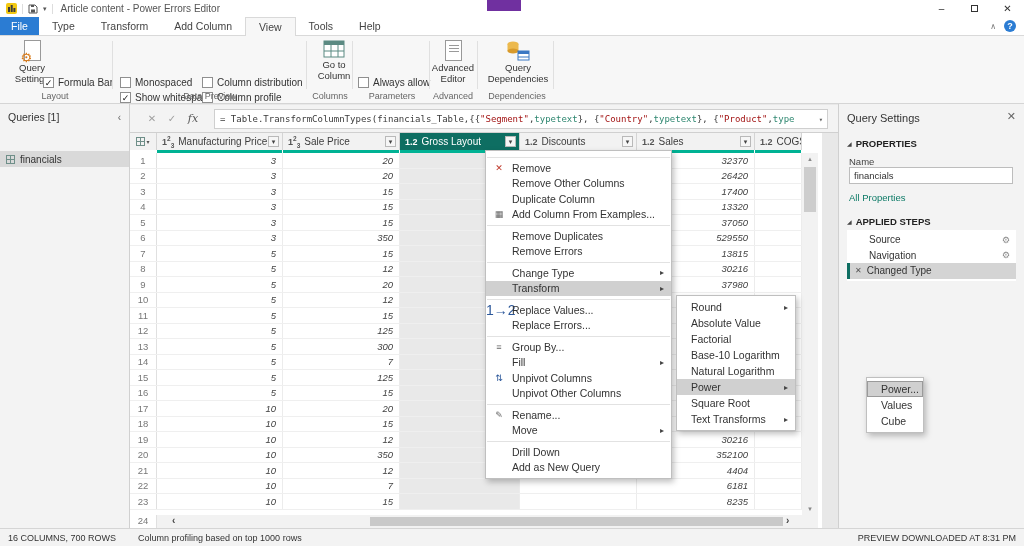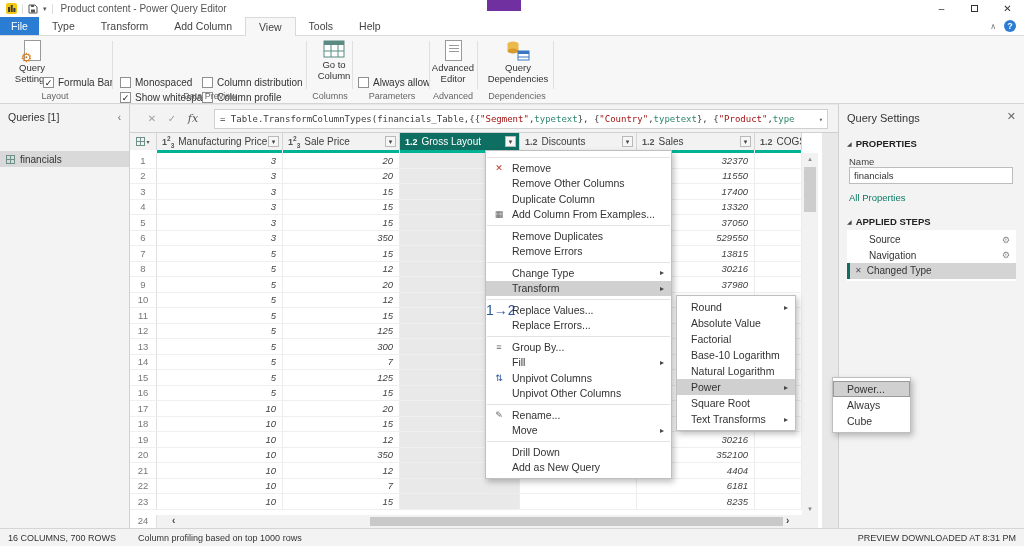--- a/index.html
+++ b/index.html
@@ -93,21 +93,21 @@
 .step.selected::before{content:'';position:absolute;left:0;top:0;bottom:0;width:3px;background:#0e6e62}
 .step-del{color:#555;font-size:8px;margin-right:5px}
 .step-gear{position:absolute;right:6px;color:#8a8a8a;font-size:9px}
 
 .statusbar{position:absolute;left:0;right:0;bottom:0;height:18px;background:#f3f3f3;border-top:1px solid #d5d5d5;display:flex;align-items:center;font-size:9px;color:#333}
 .sb-left{margin-left:8px}.sb-center{margin-left:22px}.sb-right{margin-left:auto;margin-right:8px}
 
 .menu{position:absolute;background:#fff;border:1px solid #bfbfbf;box-shadow:2px 3px 6px rgba(0,0,0,.25);padding:3px 0}
 #contextMenu{left:485px;top:150px;width:187px;z-index:20}
 #transformMenu{left:676px;top:295px;width:120px;z-index:21}
-#powerMenu{left:832px;top:377px;width:79px;z-index:22}
+#powerMenu{left:866px;top:377px;width:58px;z-index:22}
 .mi{height:15.5px;display:flex;align-items:center;font-size:10.5px;color:#333;white-space:nowrap}
 #transformMenu .mi,#powerMenu .mi{height:16px;padding-left:14px}
 .mi.hl{background:#d0d0d0}
 #powerMenu .mi.hl{outline:1px solid #9a9a9a;outline-offset:-1px}
 .mi-ic{width:26px;flex:none;text-align:center;font-size:9px;color:#555}
 .mi-lb{flex:1}
 .mi-ar{flex:none;font-size:8px;color:#444;padding-right:7px}
 .msep{height:1px;background:#e2e2e2;margin:2.5px 1px}
 .ic-red{color:#c0392b}.ic-blue{color:#2b579a;font-size:14px}
 .ic-copy{position:relative;display:inline-block;width:7px;height:8px;border:1px solid #777;background:#fff;margin-right:2px}
@@ -126,21 +126,21 @@
         <rect x="7.4" y="5" width="2" height="4" fill="#3a3a3a"></rect>
       </svg>
     <span class="tsep"></span>
     <svg width="10" height="10" viewBox="0 0 10 10">
         <path d="M1 1h6l2 2v6H1z" fill="none" stroke="#555"></path>
         <rect x="3" y="5.5" width="4" height="3" fill="#555"></rect>
         <rect x="3" y="1" width="3" height="2" fill="#555"></rect>
       </svg>
     <span class="caret">▾</span>
     <span class="tsep"></span>
-    <span class="title-text">Product content - Power Query Editor</span>
+    <span class="title-text">Article content - Power Errors Editor</span>
     <div class="purple-marker"></div>
     <div class="win-controls">
       <span class="win-btn">–</span>
       <span class="win-btn"><span class="restore-glyph"></span></span>
       <span class="win-btn">✕</span>
     </div>
   </div>
 
   <div class="tabrow">
     <div class="file-tab">File</div>
@@ -342,21 +342,21 @@
             <div class="gcell" style="width: 117px;"></div>
             <div class="gcell" style="width: 118px;">32370</div>
             <div class="gcell" style="width: 47px;"></div>
           </div>
           <div class="grow">
             <div class="gnum">2</div>
             <div class="gcell" style="width: 126px;">3</div>
             <div class="gcell" style="width: 117px;">20</div>
             <div class="gcell sel" style="width: 120px;"></div>
             <div class="gcell" style="width: 117px;"></div>
-            <div class="gcell" style="width: 118px;">11550</div>
+            <div class="gcell" style="width: 118px;">26420</div>
             <div class="gcell" style="width: 47px;"></div>
           </div>
           <div class="grow">
             <div class="gnum">3</div>
             <div class="gcell" style="width: 126px;">3</div>
             <div class="gcell" style="width: 117px;">15</div>
             <div class="gcell sel" style="width: 120px;"></div>
             <div class="gcell" style="width: 117px;"></div>
             <div class="gcell" style="width: 118px;">17400</div>
             <div class="gcell" style="width: 47px;"></div>
@@ -718,21 +718,21 @@
         <span class="mi-lb">Text Transforms</span>
         <span class="mi-ar">▸</span>
       </div>
     </div>
   <div class="menu" id="powerMenu">
       <div class="mi hl">
         <span class="mi-lb">Power...</span>
         <span class="mi-ar"></span>
       </div>
       <div class="mi">
-        <span class="mi-lb">Always</span>
+        <span class="mi-lb">Values</span>
         <span class="mi-ar"></span>
       </div>
       <div class="mi">
         <span class="mi-lb">Cube</span>
         <span class="mi-ar"></span>
       </div>
     </div>
 
   <div class="statusbar">
     <span class="sb-left">16 COLUMNS, 700 ROWS</span>

